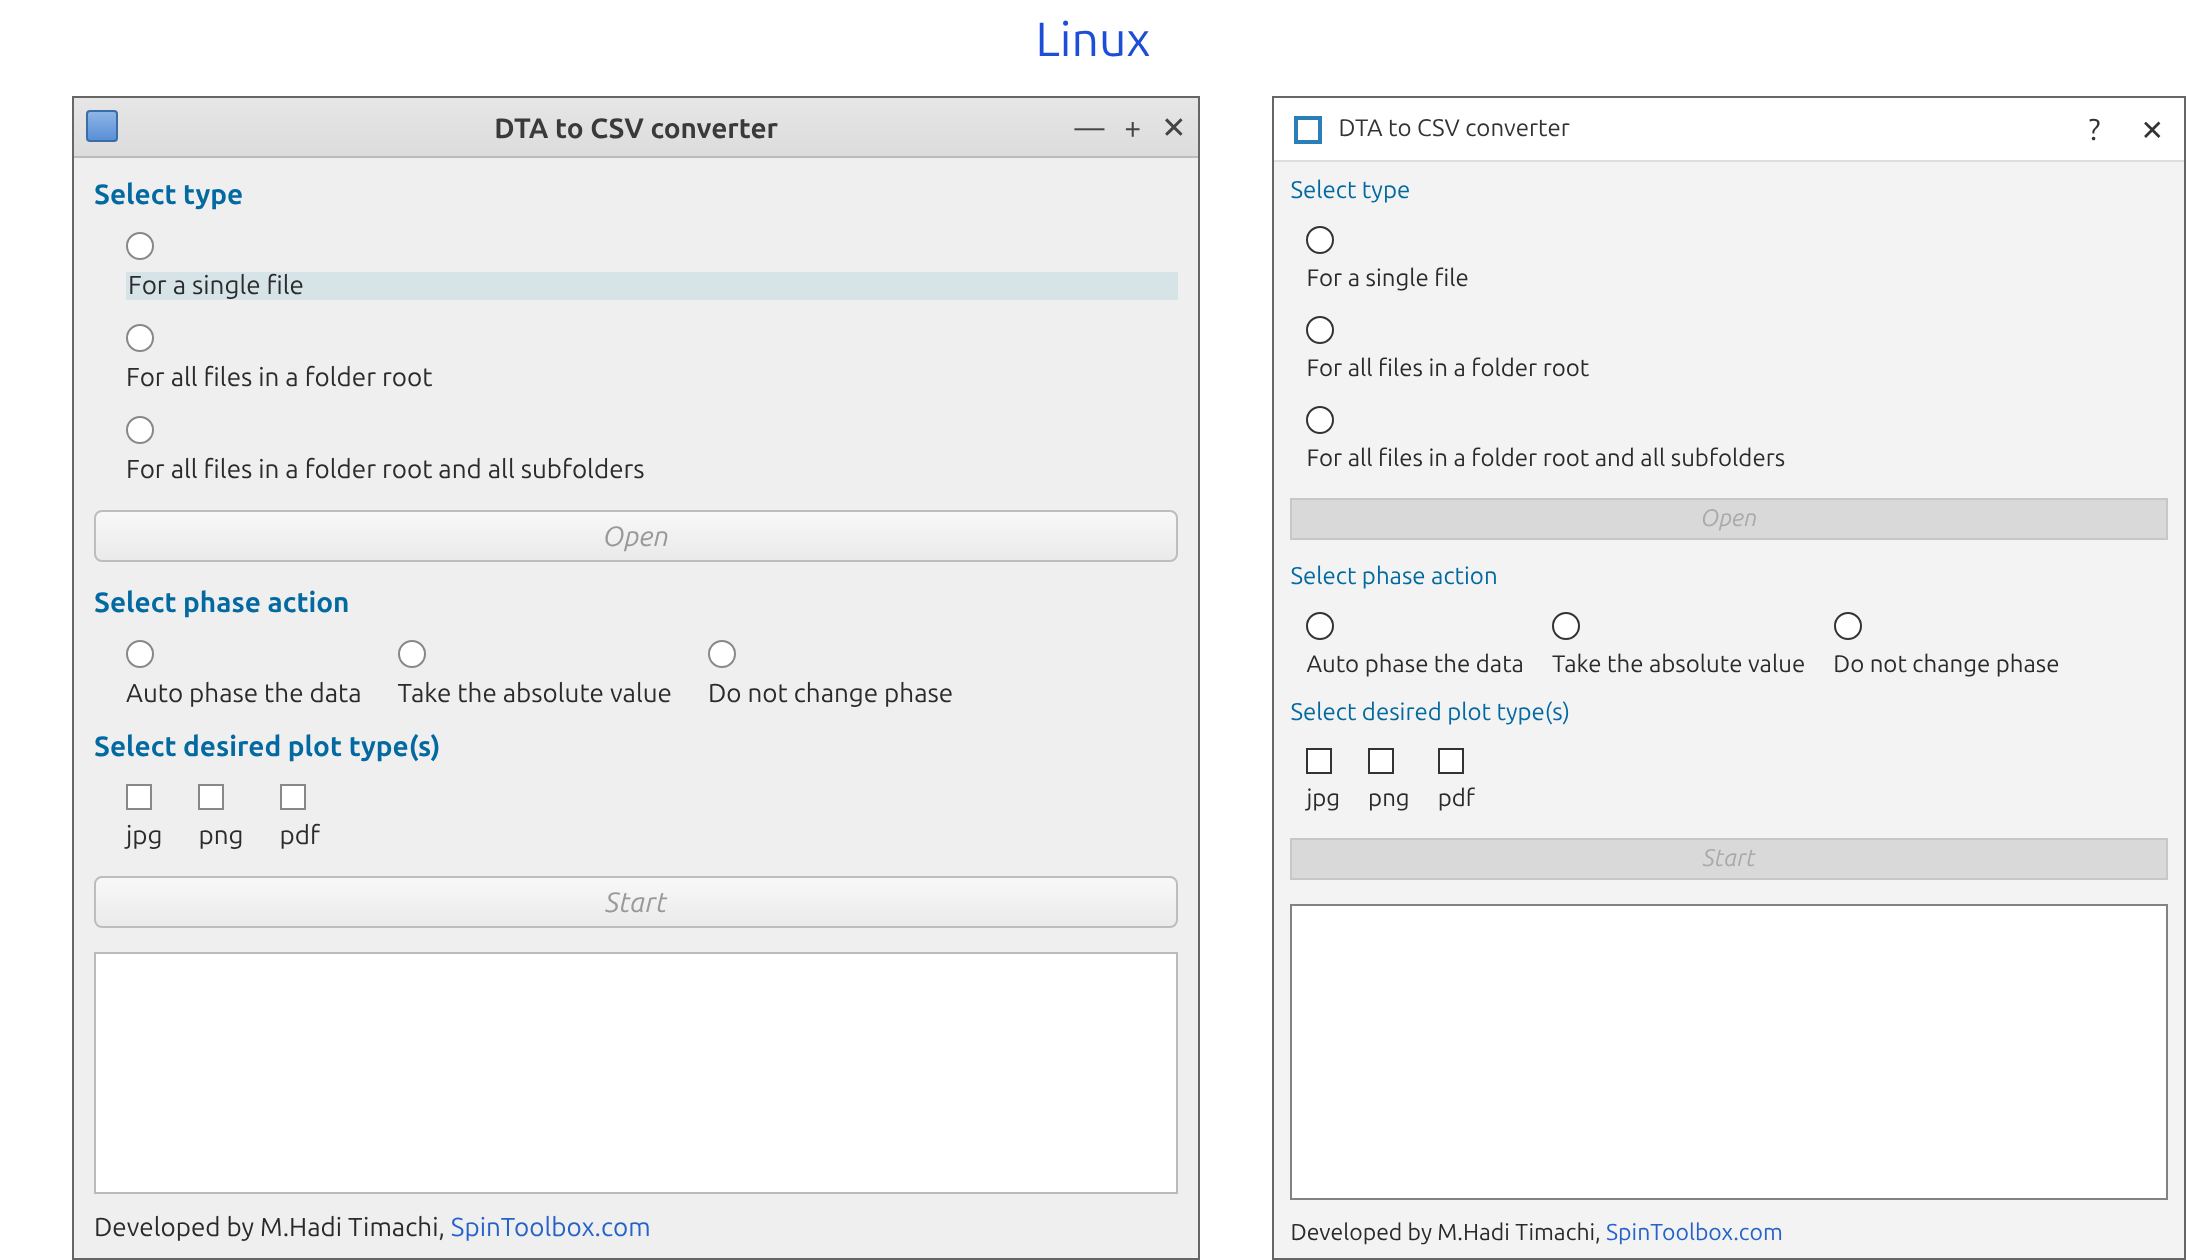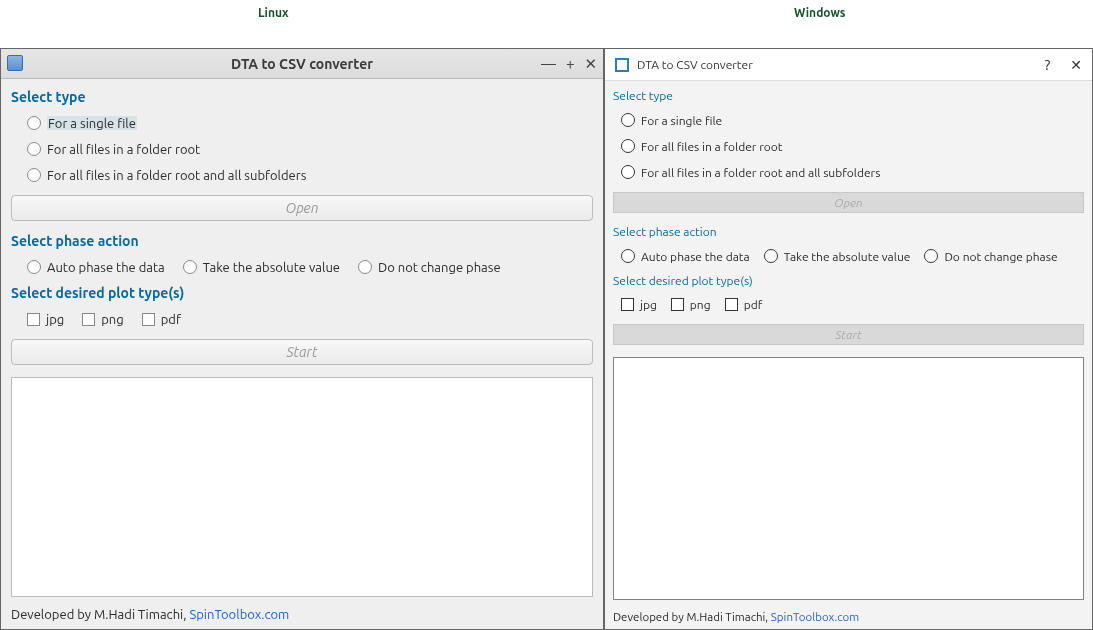--- a/index.html
+++ b/index.html
@@ -12,35 +12,36 @@
       height: 630px;
       position: relative;
     }
     .top-labels {
       display: flex;
       width: 100%;
       height: 48px;
       align-items: flex-start;
       justify-content: space-around;
       padding-top: 6px;
-      font-weight: 700;
-      font-size: 12px;
-      color: #14532d;
+      font-weight: 400;
+      font-size: 24px;
+      color: #1d4ed8;
     }
     .top-labels span { width: 50%; text-align: center; }
     .panels {
       display: flex;
       width: 100%;
       height: 582px;
     }
     .panel {
       border: 1px solid #666;
       display: flex;
       flex-direction: column;
       height: 100%;
+      margin-left: 36px;
     }
     .panel.linux { width: 604px; background: #f0eff0; }
     .panel.windows { width: 489px; background: #f3f3f3; }
 
     
     .titlebar {
       display: flex;
       align-items: center;
       height: 30px;
       padding: 0 6px;
@@ -91,23 +92,23 @@
     .section-label {
       font-weight: 600;
       font-size: 14px;
       margin: 2px 0;
       color: #0369a1;
     }
     .windows .section-label { font-weight: 400; font-size: 12px; }
 
     .radio-row, .check-row {
       display: flex;
-      align-items: center;
       gap: 6px;
       padding: 3px 0 3px 16px;
+      flex-direction: column;
     }
     .windows .radio-row, .windows .check-row { padding-left: 8px; }
     .radio {
       width: 14px; height: 14px; border-radius: 50%;
       border: 1.5px solid #888; background: #fff;
     }
     .windows .radio { border: 1.5px solid #333; }
     .check {
       width: 13px; height: 13px; border: 1.5px solid #888; background: #fff;
     }
@@ -156,21 +157,20 @@
     .windows .footer { font-size: 11.5px; }
     .link { color: #2563c9; }
 
     .highlight { background: #d6e3e7; padding: 0 1px;}
   </style>
 </head>
 <body>
 
 <div class="top-labels">
   <span>Linux</span>
-  <span>Windows</span>
 </div>
 
 <div class="panels">
 
   <div class="panel linux">
     <div class="titlebar">
       <div class="appicon"></div>
       <div class="title">DTA to CSV converter</div>
       <div class="controls">
         <span>—</span>

